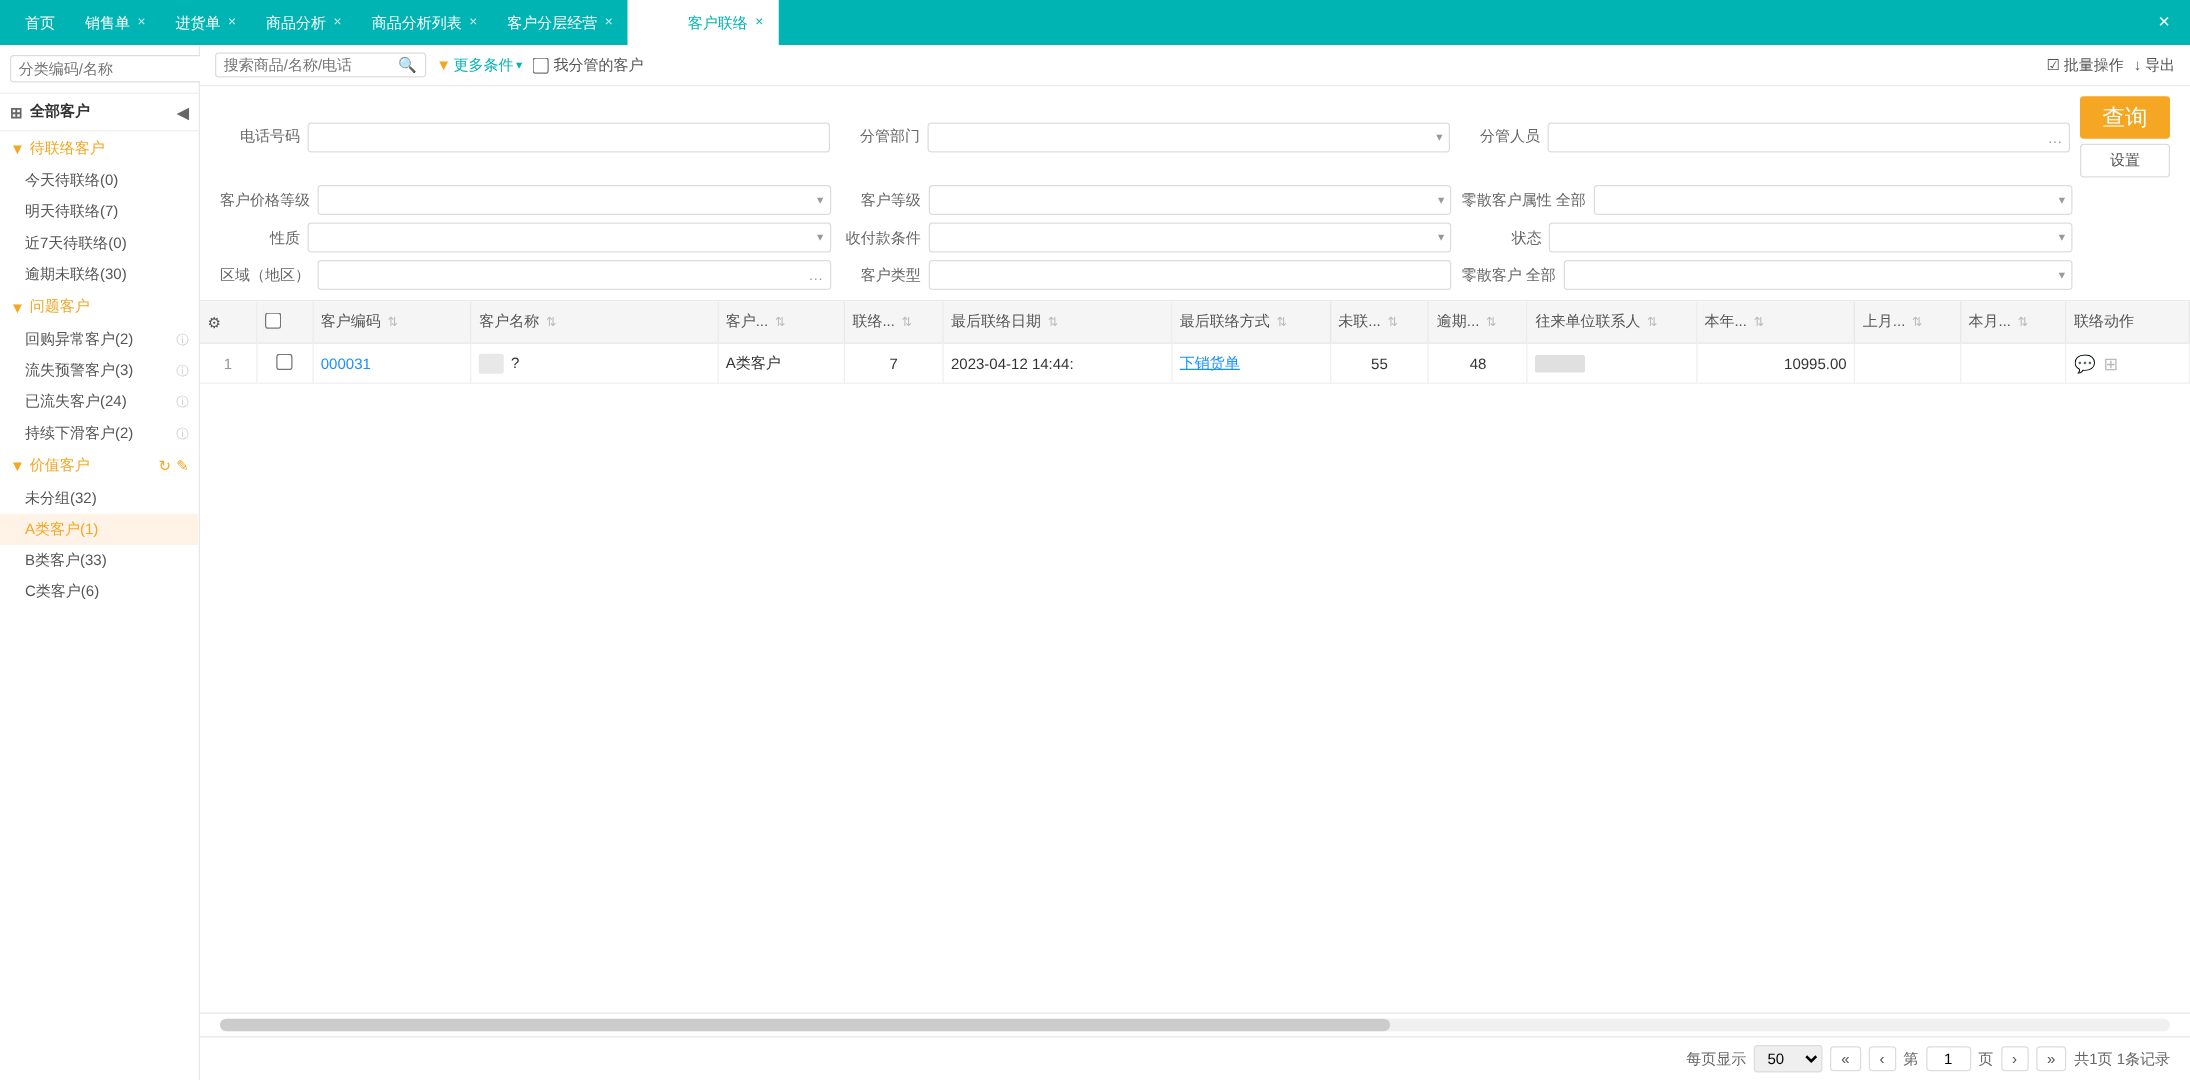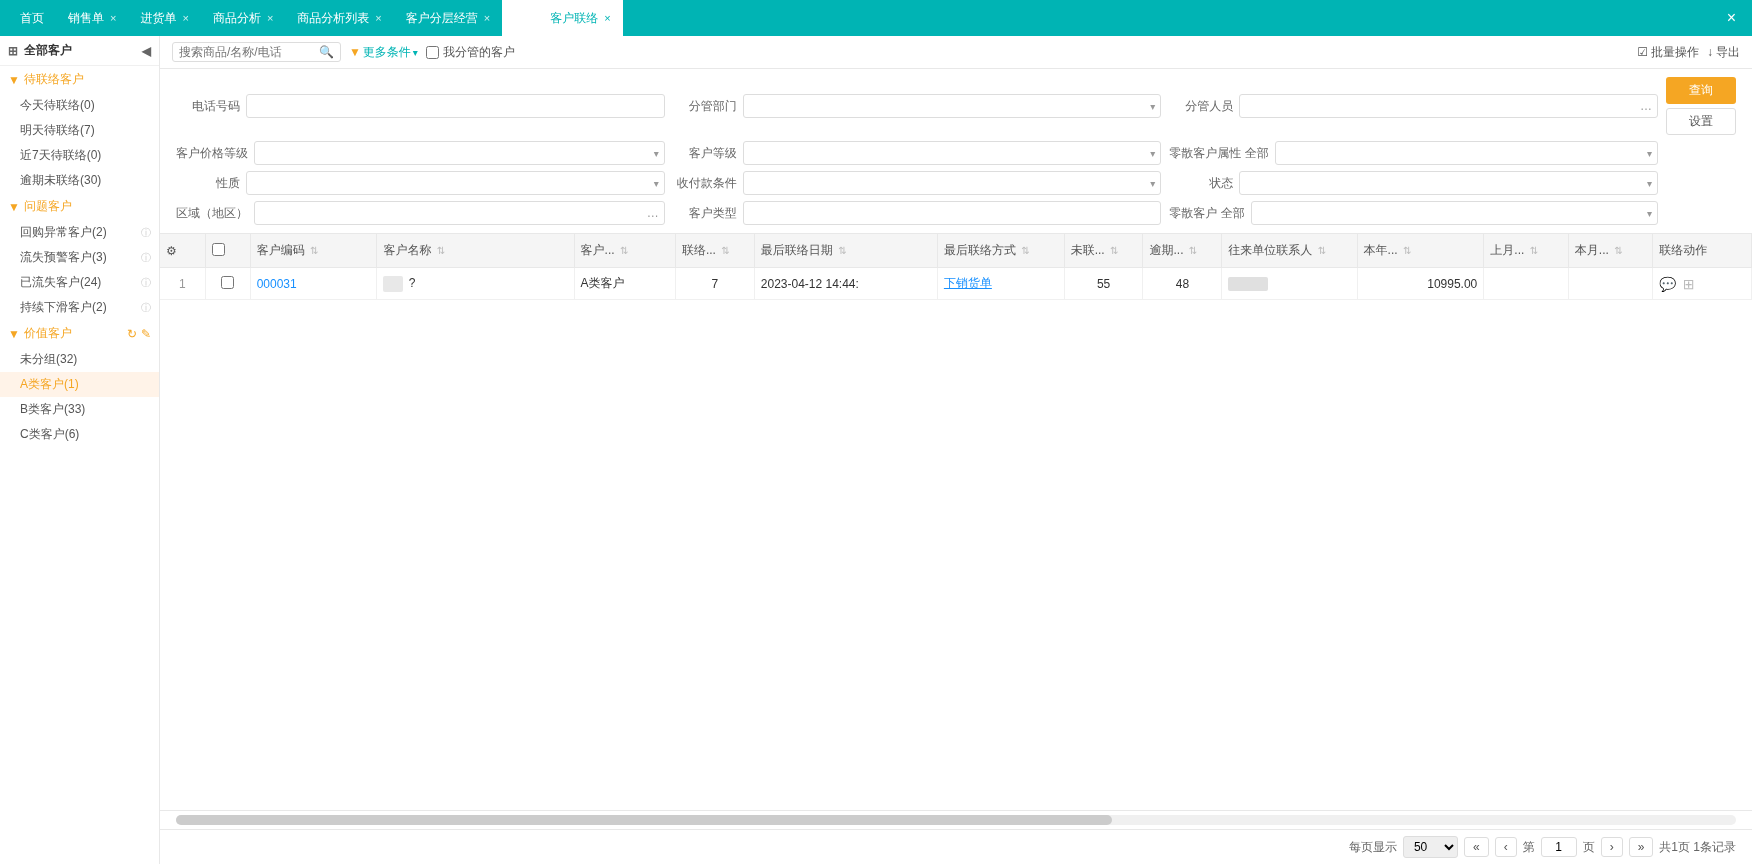--- a/index.html
+++ b/index.html
@@ -240,21 +240,21 @@
       pointer-events: none;
       font-size: 12px;
     }
     .btn-query {
       background: #f5a623;
       color: #fff;
       border: none;
       border-radius: 3px;
       padding: 5px 18px;
       cursor: pointer;
-      font-size: 12px;
+      font-size: 18px;
     }
     .btn-settings {
       background: #fff;
       color: #555;
       border: 1px solid #ddd;
       border-radius: 3px;
       padding: 4px 14px;
       cursor: pointer;
       font-size: 12px;
     }
@@ -396,20 +396,24 @@
   <div class="nav-item active">
     <span>客户联络</span>
     <span class="close-x">×</span>
   </div>
   <div class="nav-close-btn">×</div>
 </div>
 
 <div class="main-layout">
 
   <div class="sidebar">
+    <div class="sidebar-search">
+      <input type="text" placeholder="分类编码/名称" style="">
+      <span class="search-icon">🔍</span>
+    </div>
 
     <div class="sidebar-section-header">
       <span class="grid-icon">⊞</span>
       <span>全部客户</span>
       <span class="collapse-icon">◀</span>
     </div>
 
     <div class="sidebar-group-label">
       <span>▼</span>
       <span>待联络客户</span>

